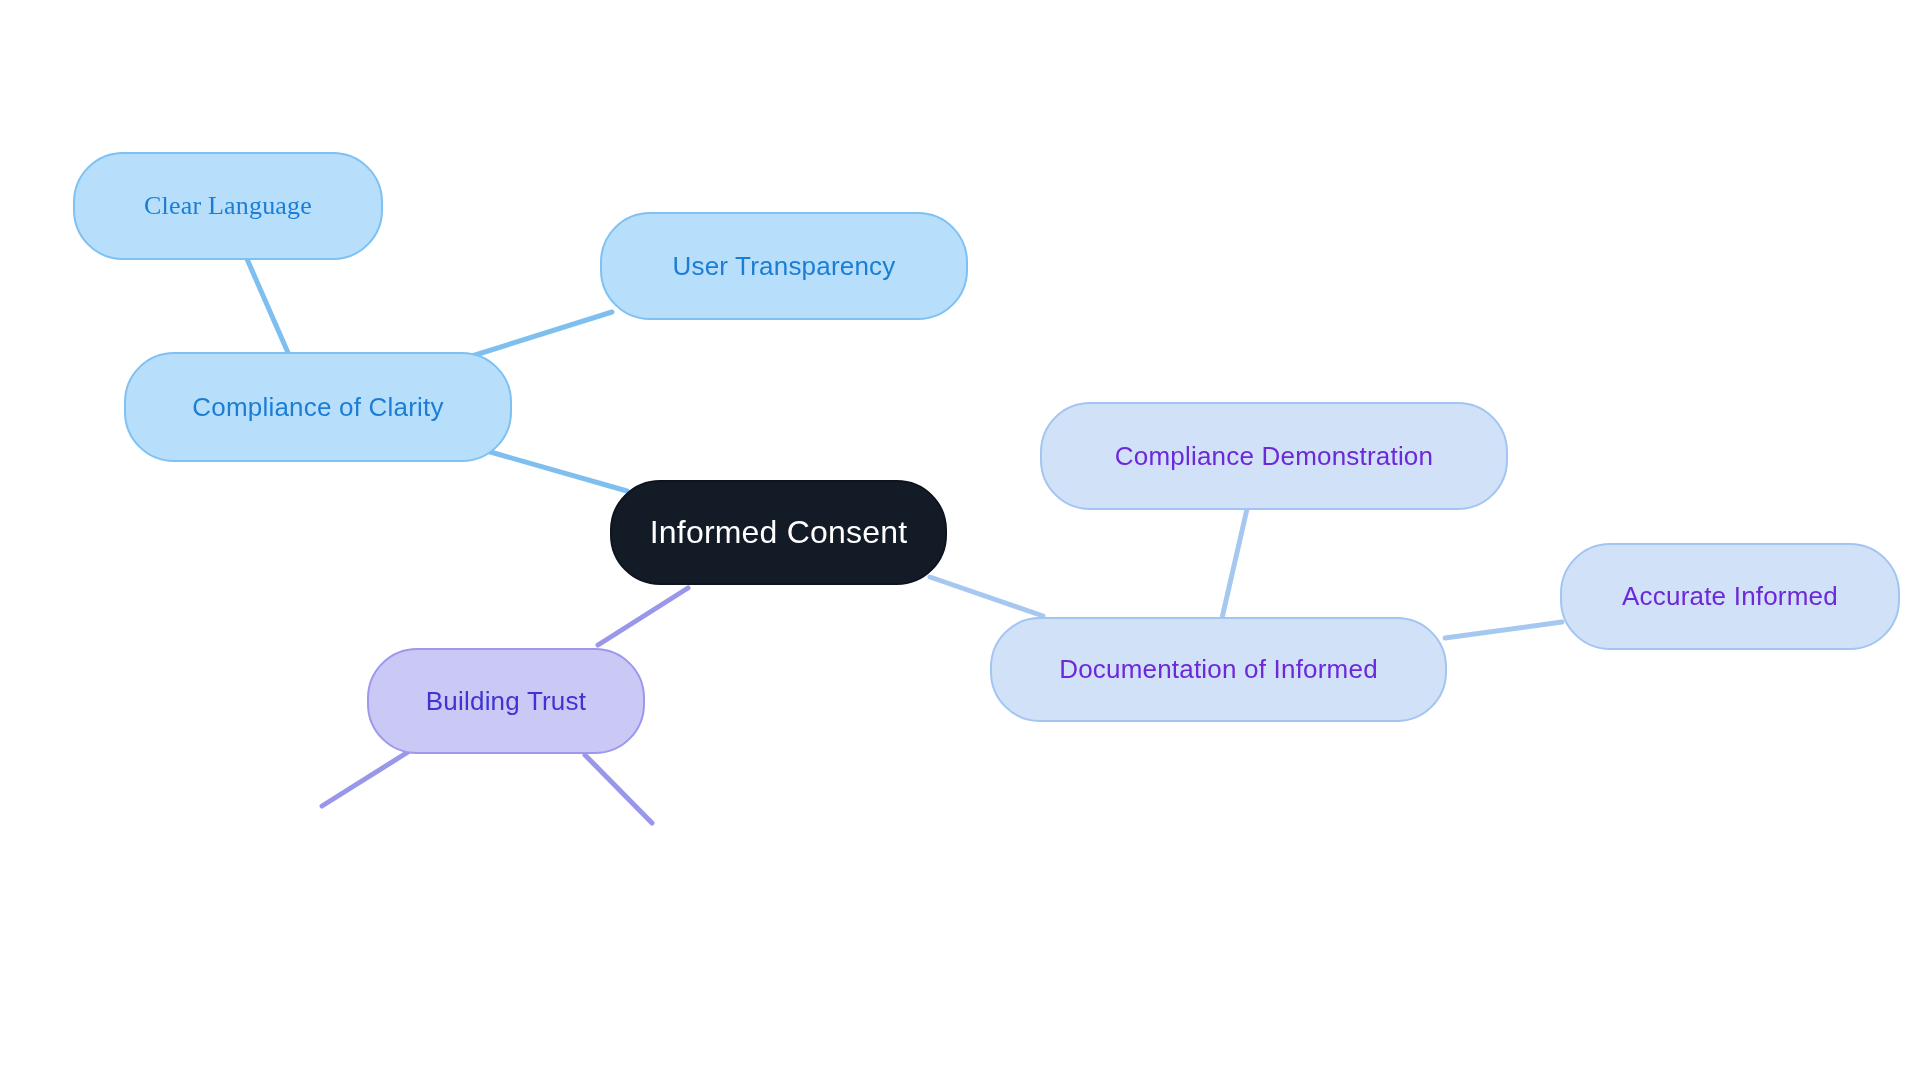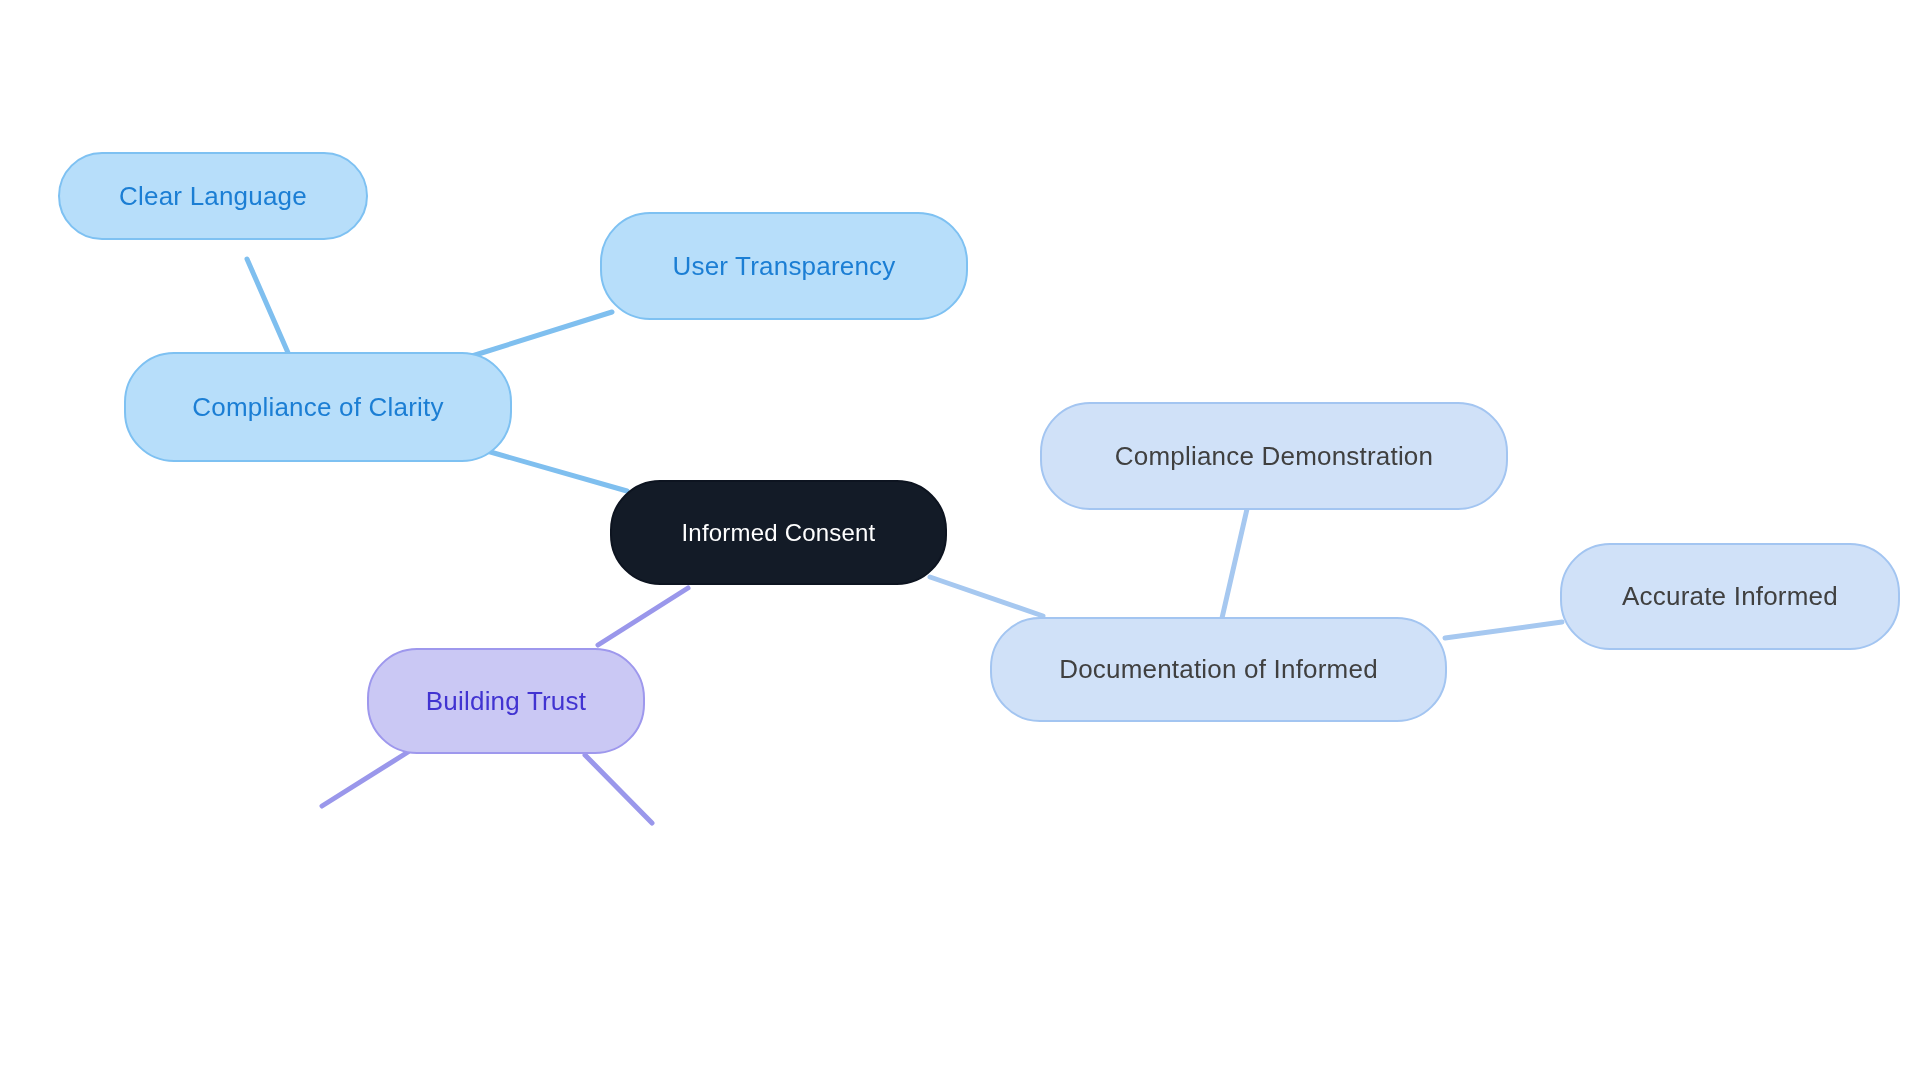--- a/index.html
+++ b/index.html
@@ -31,42 +31,42 @@
     font-size: 26px;
     letter-spacing: 0.2px;
     white-space: nowrap;
     cursor: pointer;
   }
   
   .node-root {
     left: 610px; top: 480px; width: 337px; height: 105px;
     background: #131b27;
     color: #ffffff;
-    font-size: 24px;
+    font-size: 32px;
     border: 2px solid #0d1420;
   }
   
   .sky {
     background: #b7defa;
     border: 2px solid #7ec1f2;
     color: #1b7ed4;
   }
   
   .ice {
     background: #d0e1f8;
     border: 2px solid #a3c5f1;
-    color: #404040;
+    color: #6d28d9;
   }
   
   .purple {
     background: #cac8f4;
     border: 2px solid #9e98ed;
     color: #4133d1;
   }
-  #node-clear-language        { left: 58px;   top: 152px; width: 310px; height: 88px; }
+  #node-clear-language        { left: 73px;   top: 152px; width: 310px; height: 108px; font-family: Liberation Serif, serif; }
   #node-user-empowerment      { left: 600px;  top: 212px; width: 368px; height: 108px; }
   #node-importance-of-clarity { left: 124px;  top: 352px; width: 388px; height: 110px; }
   #node-compliance-demo       { left: 1040px; top: 402px; width: 468px; height: 108px; }
   #node-accurate-records      { left: 1560px; top: 543px; width: 340px; height: 107px; }
   #node-documentation         { left: 990px;  top: 617px; width: 457px; height: 105px; }
   #node-building-trust        { left: 367px;  top: 648px; width: 278px; height: 106px; }
   #node-user-understanding    { left: 25px;   top: 803px; width: 368px; height: 107px; }
   #node-transparency          { left: 579px;  top: 822px; width: 284px; height: 105px; }
 </style>
 </head>

